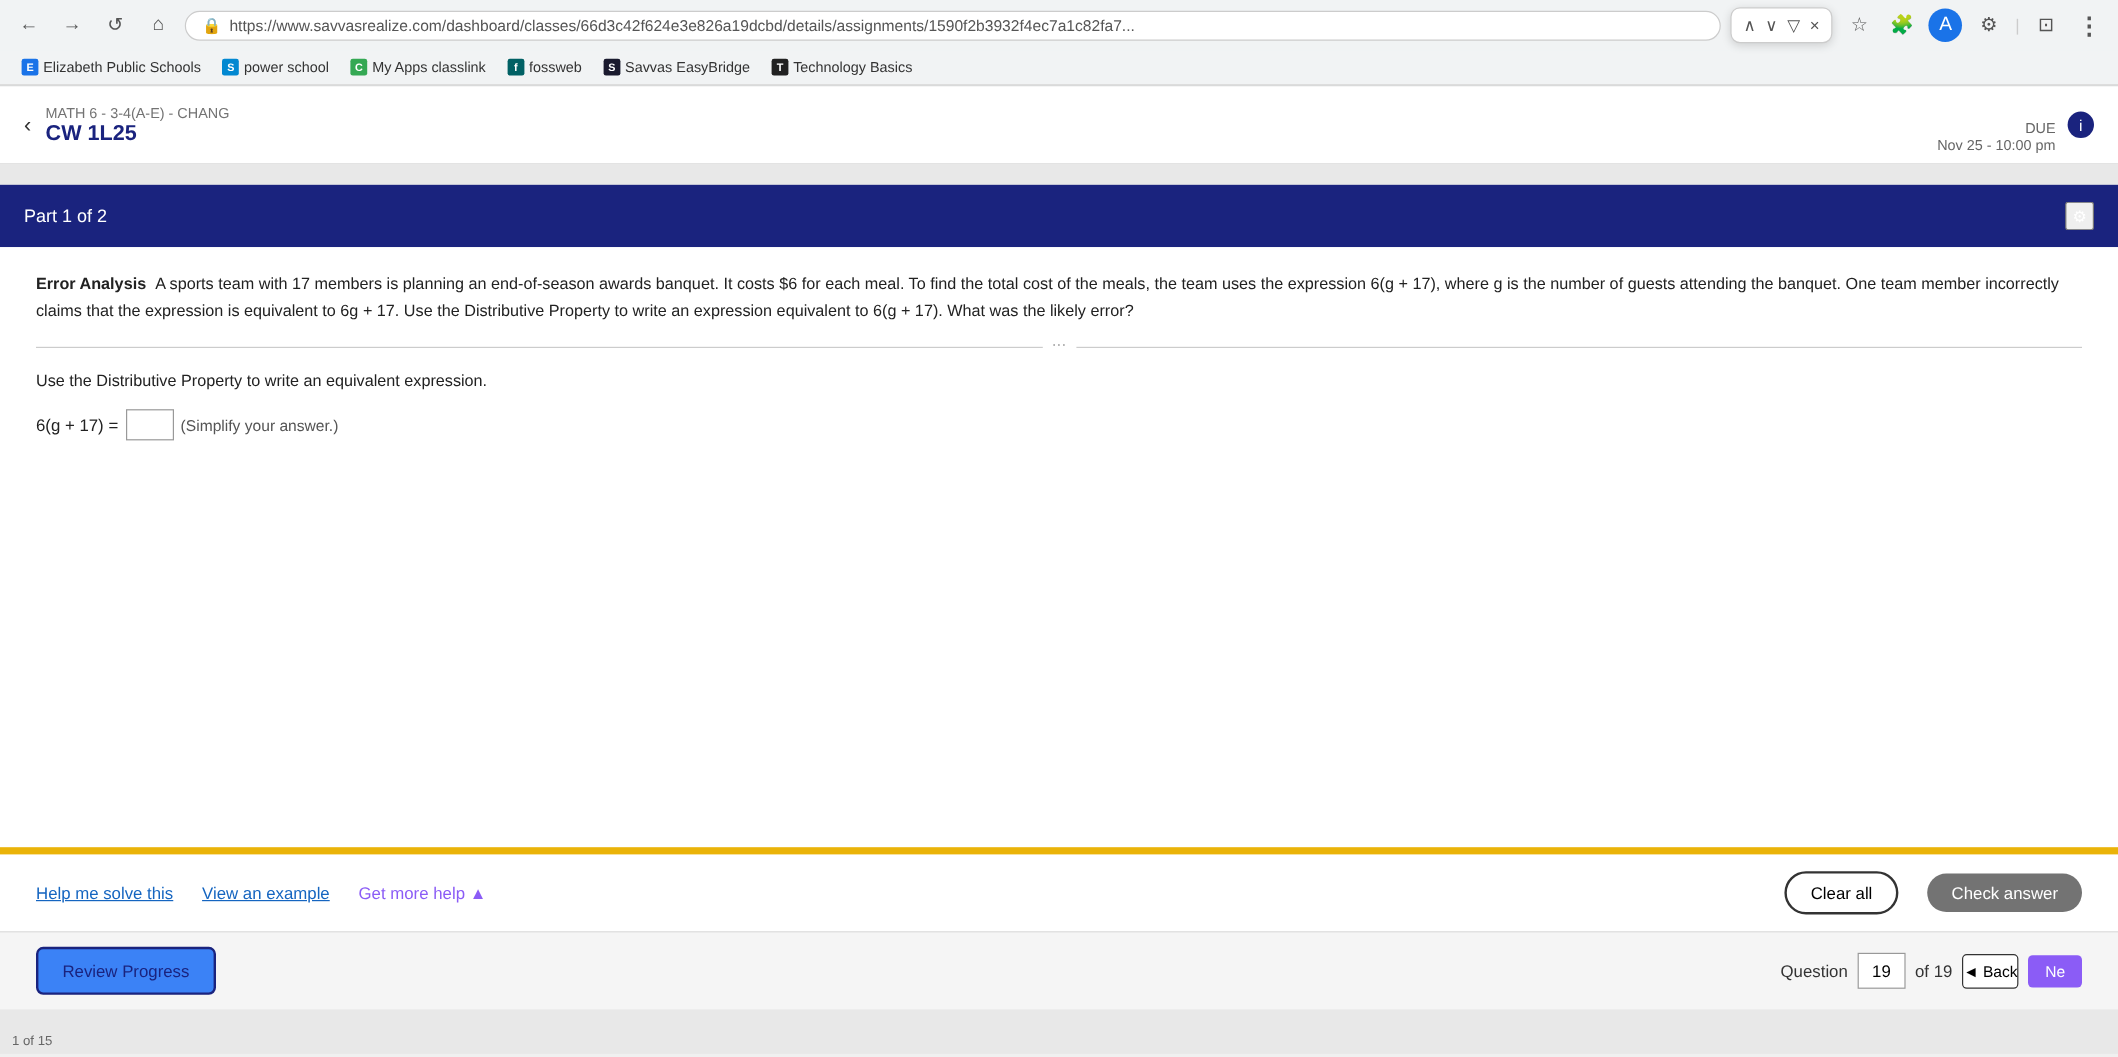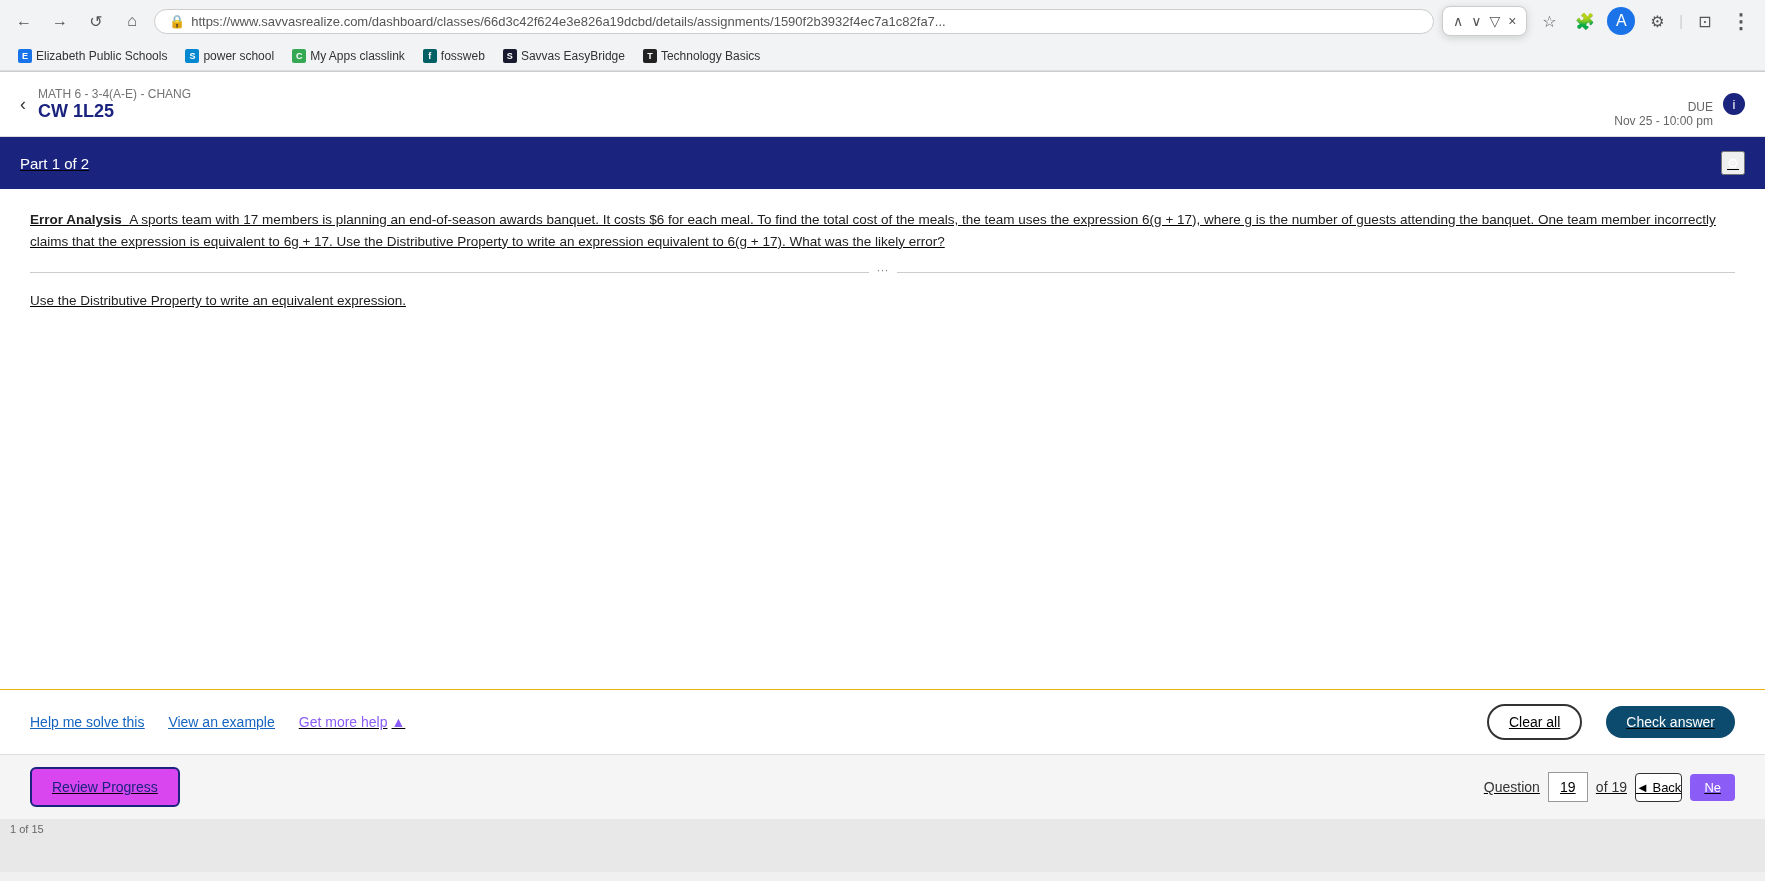--- a/index.html
+++ b/index.html
@@ -115,24 +115,23 @@
     .due-info { text-align: right; font-size: 12px; color: #666; margin-top: 20px; }
     .info-icon {
       width: 22px; height: 22px; border-radius: 50%;
       background: #1a237e; color: white;
       display: inline-flex; align-items: center; justify-content: center;
       font-size: 13px; margin-left: 10px; cursor: pointer;
     }
 
     
     .content-area {
-      margin: 0 auto;
+      margin: 17px auto;
       background: white;
       max-width: 1765px;
-      text-decoration: underline;
     }
     .part-header {
       background: #1a237e;
       color: white;
       padding: 14px 20px;
       font-size: 15px;
       display: flex;
       justify-content: space-between;
       align-items: center;
     }
@@ -189,21 +188,21 @@
       border: 1px solid #999;
       outline: none;
       text-align: center;
       font-size: 14px;
     }
     .simplify-hint { color: #555; font-size: 13px; }
 
     
     .bottom-toolbar {
       background: white;
-      border-top: 1px solid #eab308;
+      border-top: 6px solid #eab308;
       padding: 14px 30px;
       display: flex;
       align-items: center;
       gap: 24px;
     }
     .help-link {
       font-size: 14px;
       color: #1565c0;
       text-decoration: underline;
       cursor: pointer;
@@ -222,42 +221,42 @@
       border-radius: 20px;
       padding: 8px 20px;
       background: white;
       font-size: 14px;
       cursor: pointer;
       font-weight: 500;
     }
     .check-answer-btn {
       border-radius: 20px;
       padding: 8px 20px;
-      background: #0c4a6e;
+      background: #737373;
       color: white;
       font-size: 14px;
       cursor: pointer;
       border: none;
       font-weight: 500;
     }
 
     
     .bottom-nav {
       background: #f5f5f5;
       border-top: 1px solid #ddd;
       padding: 12px 30px;
       display: flex;
       align-items: center;
       gap: 16px;
     }
     .review-progress-btn {
       border: 2px solid #1a237e;
       border-radius: 6px;
       padding: 10px 20px;
-      background: #d946ef;
+      background: #3b82f6;
       color: #1a237e;
       font-size: 14px;
       cursor: pointer;
       font-weight: 500;
     }
     .question-nav {
       margin-left: auto;
       display: flex;
       align-items: center;
       gap: 8px;
@@ -387,20 +386,25 @@
         &nbsp;<span>A sports team with 17 members is planning an end-of-season awards banquet. It costs $6 for each meal. To find the total cost of the meals, the team uses the expression 6(g + 17), where g is the number of guests attending the banquet. One team member incorrectly claims that the expression is equivalent to 6g + 17. Use the Distributive Property to write an expression equivalent to 6(g + 17). What was the likely error?</span>
       </p>
 
       <div style="position:relative; margin: 20px 0;">
         <hr class="divider-line">
         <span class="divider-dots">···</span>
       </div>
 
       <p class="instruction-text">Use the Distributive Property to write an equivalent expression.</p>
 
+      <div class="expression-row">
+        <span>6(g + 17) =</span>
+        <input class="answer-box" type="text" style="">
+        <span class="simplify-hint">(Simplify your answer.)</span>
+      </div>
     </div>
 
     <div class="bottom-toolbar">
       <button class="help-link">Help me solve this</button>
       <button class="help-link">View an example</button>
       <button class="get-more-help">
         <span>Get more help</span>
         <span>▲</span>
       </button>
       <div class="spacer"></div>

